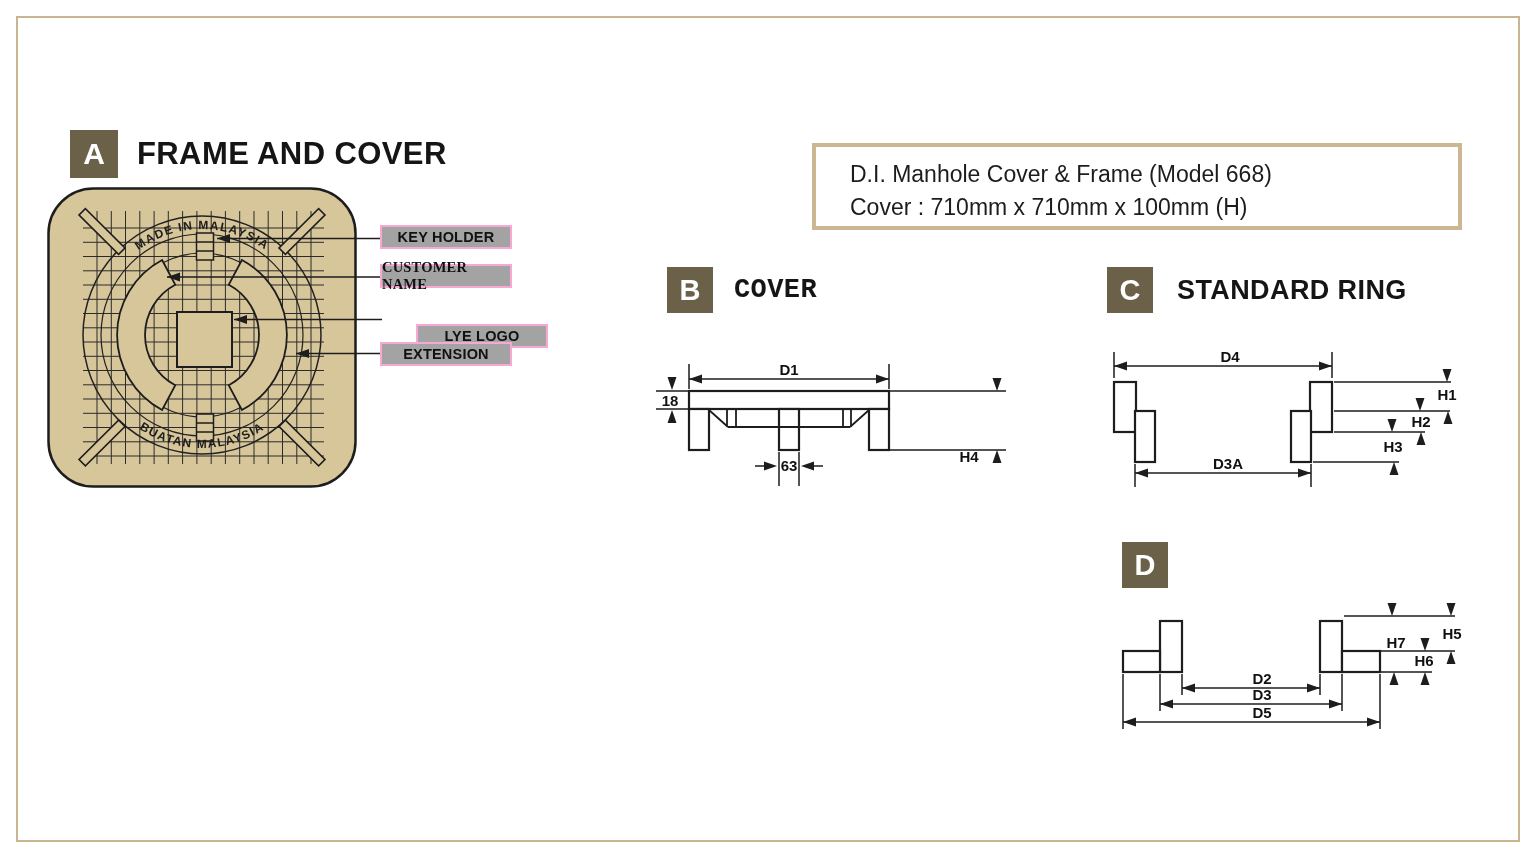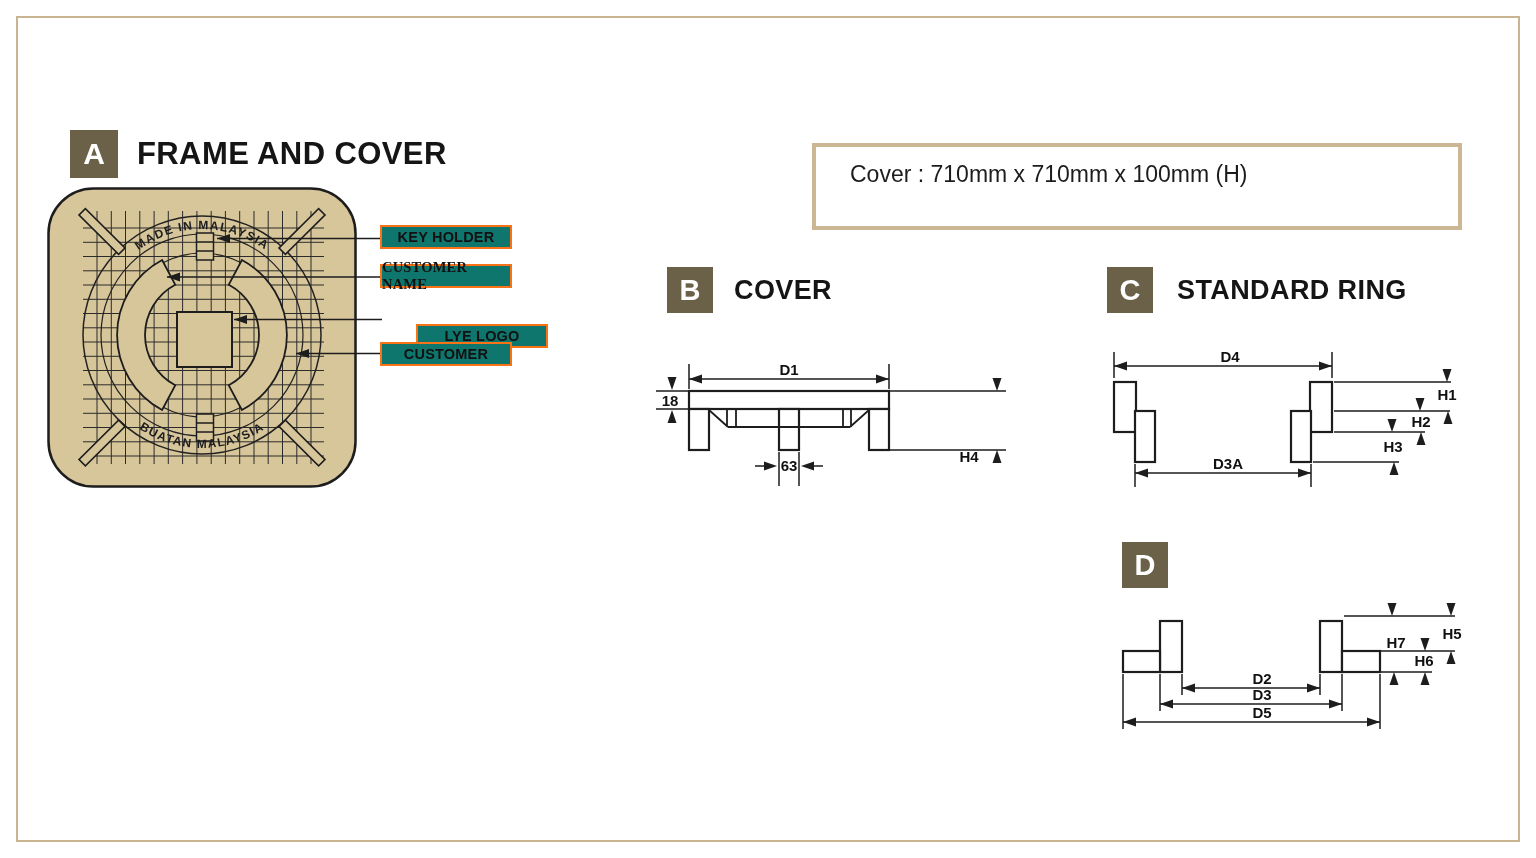--- a/index.html
+++ b/index.html
@@ -11,22 +11,22 @@
   .badge{position:absolute;width:48px;height:48px;background:#6b6149;color:#fff;
          display:flex;align-items:center;justify-content:center;
          font-weight:bold;font-size:30px;}
   .badge.sm{width:46px;height:46px;font-size:29px;}
   .sec-title{position:absolute;height:48px;display:flex;align-items:center;
              font-weight:bold;font-size:31px;letter-spacing:.4px;color:#151515;}
   .sec-title.sm{height:46px;font-size:27px;}
   .titlebox{position:absolute;left:812px;top:143px;width:650px;height:87px;
             border:4px solid #cbb794;background:#fff;box-sizing:border-box;
             padding:11px 0 0 34px;font-size:23px;line-height:33px;color:#1c1c1c;}
-  .callout{position:absolute;left:380px;width:132px;height:24px;border:2px solid #f97316;
-           background:#0f766e;display:flex;align-items:center;justify-content:center;
+  .callout{position:absolute;left:380px;width:132px;height:24px;border:2px solid #f9a8d4;
+           background:#a3a3a3;display:flex;align-items:center;justify-content:center;
            font-weight:bold;font-size:14.5px;letter-spacing:.2px;color:#111;box-sizing:border-box;}
   
   .shape{fill:#fff;stroke:#1d1d1d;stroke-width:2.2;}
   .tan{fill:#d8c69b;stroke:#1d1d1d;}
   .dimline{stroke:#1d1d1d;stroke-width:1.7;fill:none;}
   .thinline{stroke:#1d1d1d;stroke-width:1.5;fill:none;}
   .ribline{stroke:#1d1d1d;stroke-width:1.8;fill:none;}
   .gridline{stroke:#2b2b2b;stroke-width:1;fill:none;}
   .circ{fill:none;stroke:#222;}
   .arrow{fill:#1d1d1d;stroke:none;}
@@ -178,29 +178,30 @@
       <polygon class="arrow" points="1123,722 1136,717.5 1136,726.5"></polygon>
       <polygon class="arrow" points="1380,722 1367,717.5 1367,726.5"></polygon>
       <text class="dim" x="1262" y="718">D5</text>
     </g>
   </svg>
 
   <div class="badge" style="left:70px;top:130px;">A</div>
   <div class="sec-title" style="left:137px;top:130px;">FRAME AND COVER</div>
 
   <div class="badge sm" style="left:667px;top:267px;">B</div>
-  <div class="sec-title sm" style="left:734px;top:267px;">COVER</div>
+  <div class="sec-title sm" style="left:734px;top:267px;font-family:Liberation Mono, monospace;">COVER</div>
 
   <div class="badge sm" style="left:1107px;top:267px;">C</div>
   <div class="sec-title sm" style="left:1177px;top:267px;">STANDARD RING</div>
 
   <div class="badge sm" style="left:1122px;top:542px;">D</div>
 
   <div class="titlebox">
+    <div>D.I. Manhole Cover &amp; Frame (Model 668)</div>
     <div>Cover : 710mm x 710mm x 100mm (H)</div>
   </div>
 
   <div class="callout" style="top:225px;">KEY HOLDER</div>
   <div class="callout" style="top:264px;font-family:Liberation Serif, serif;">CUSTOMER NAME</div>
   <div class="callout" style="top:324px;margin-left:36px;">LYE LOGO</div>
-  <div class="callout" style="top:342px;">CUSTOMER</div>
+  <div class="callout" style="top:342px;">EXTENSION</div>
 
 </div>
 
 </body></html>

